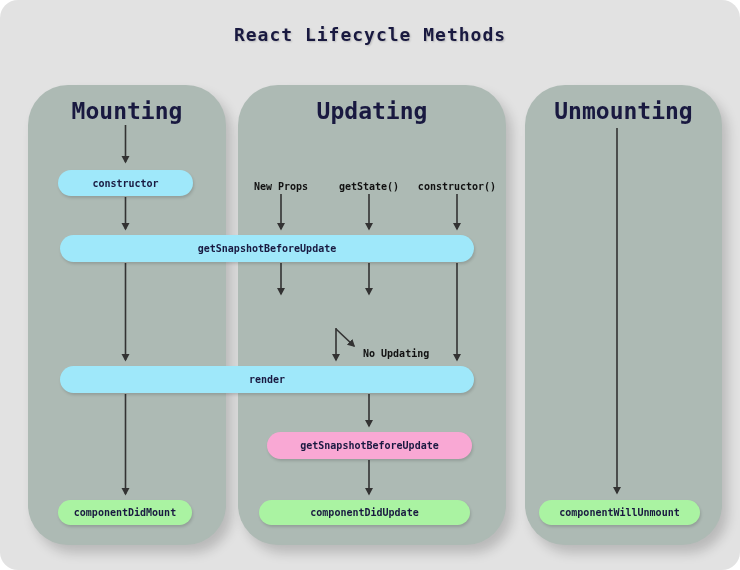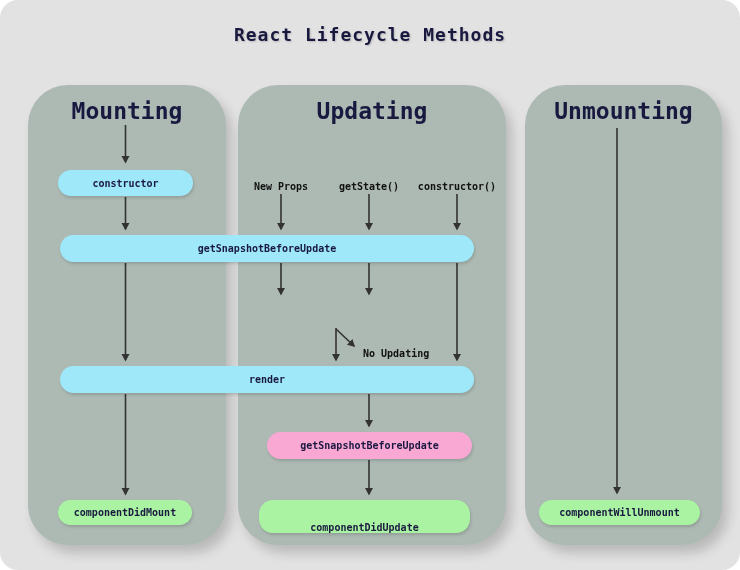--- a/index.html
+++ b/index.html
@@ -71,21 +71,21 @@
   .pill-cyan   { background: #9fe8fa; }
   .pill-yellow { background: #f9a8d4; }
   .pill-green  { background: #aaf3a2; }
 
   .n-constructor { left: 58px;  top: 170px; width: 135px; height: 26px; }
   .n-gdsfp       { left: 60px;  top: 235px; width: 414px; height: 27px; }
   .n-scu         { left: 257px; top: 300px; width: 181px; height: 27px; }
   .n-render      { left: 60px;  top: 366px; width: 414px; height: 27px; text-align: right; }
   .n-gsbu        { left: 267px; top: 432px; width: 205px; height: 27px; }
   .n-cdm         { left: 58px;  top: 500px; width: 134px; height: 25px; }
-  .n-cdu         { left: 259px; top: 500px; width: 211px; height: 33px; align-items: flex-end; }
+  .n-cdu         { left: 259px; top: 500px; width: 211px; height: 25px; }
   .n-cwu         { left: 539px; top: 500px; width: 161px; height: 25px; }
 
   .small-label {
     position: absolute;
     z-index: 3;
     font-size: 10px;
     font-weight: bold;
     color: #111111;
     white-space: nowrap;
   }

